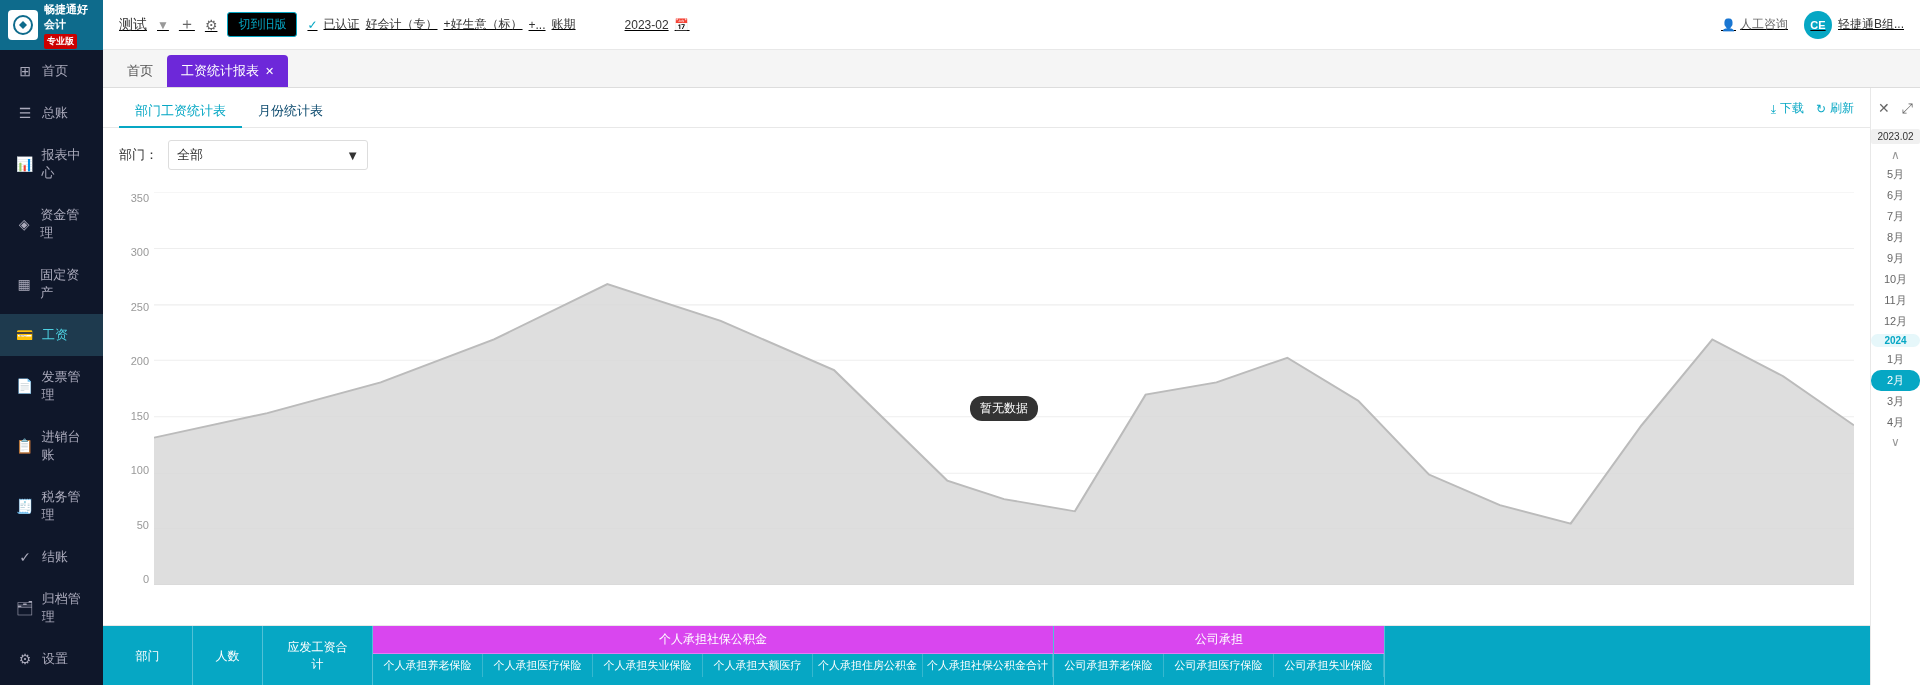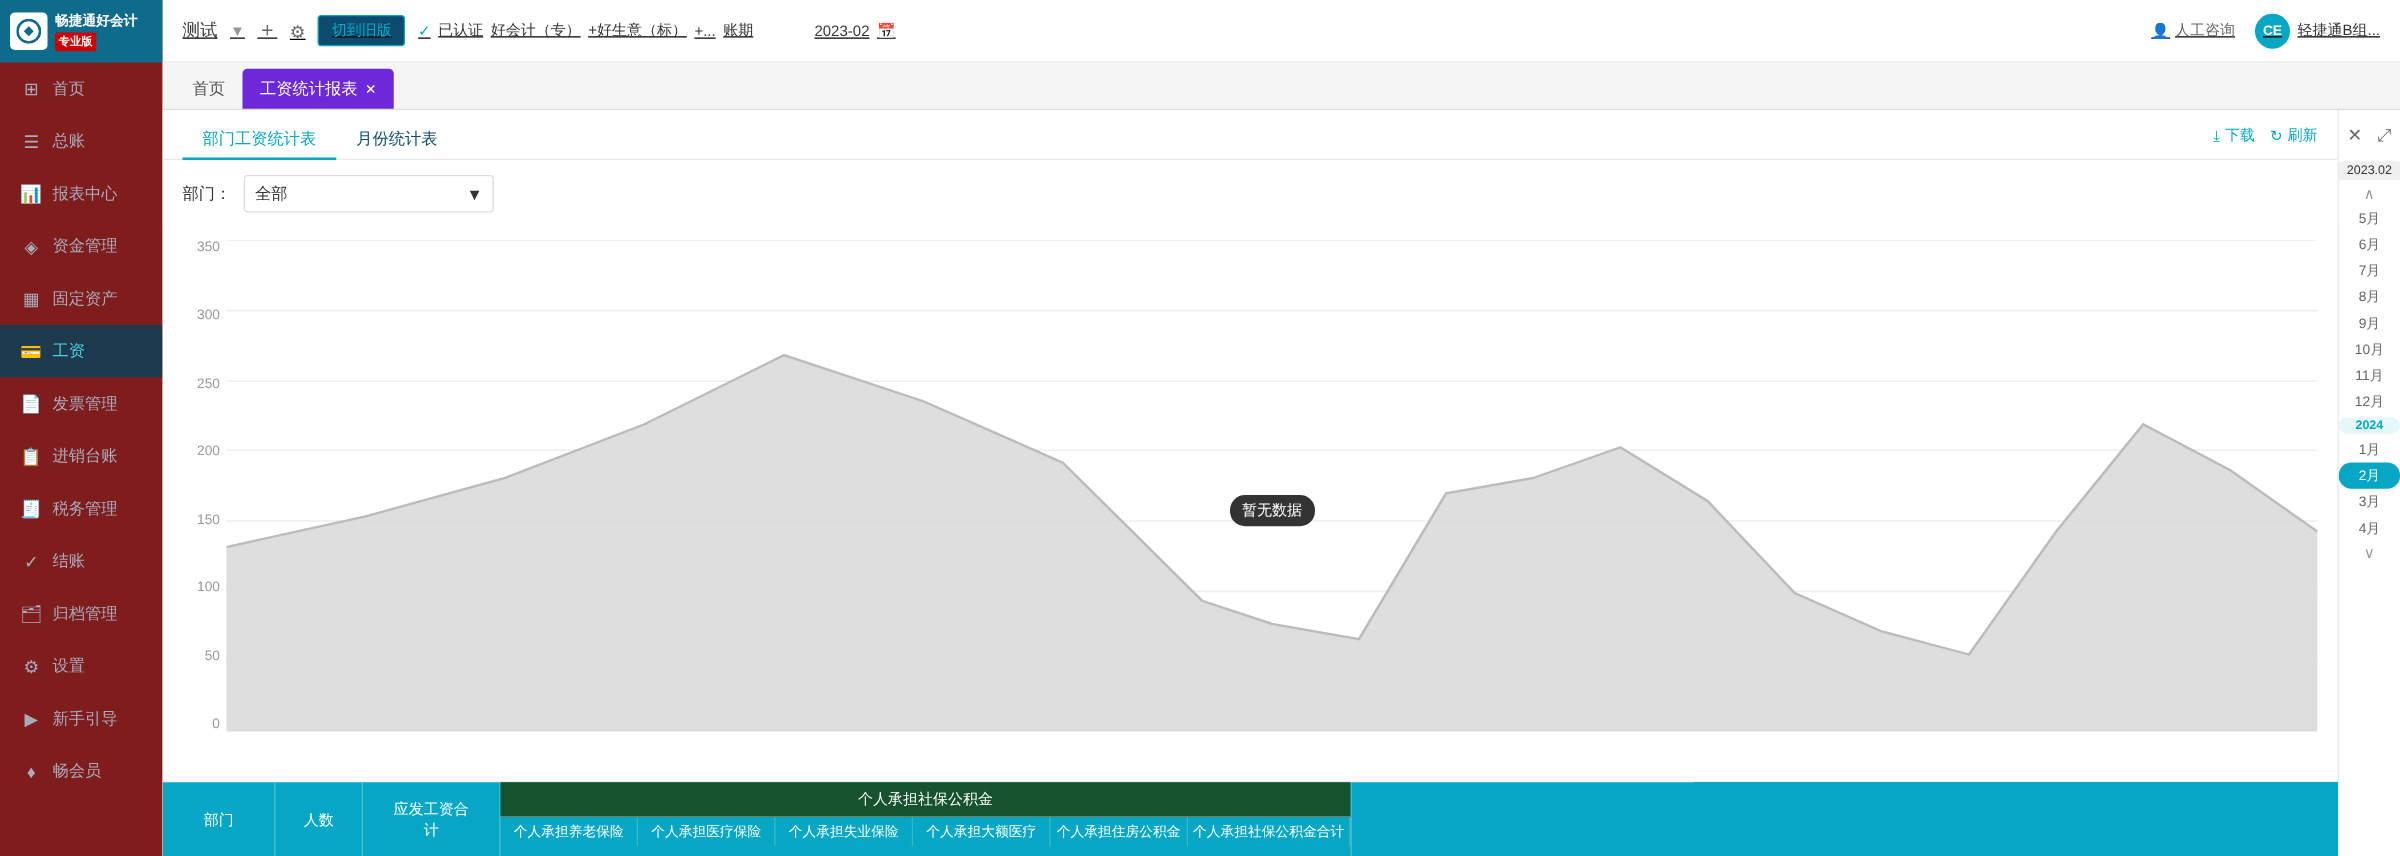--- a/index.html
+++ b/index.html
@@ -1,21 +1,21 @@
 <!DOCTYPE html>
 <html><head>
   <meta charset="utf-8">
   <style>
     * { box-sizing: border-box; margin: 0; padding: 0; }
     body { font-family: 'Microsoft YaHei', Arial, sans-serif; font-size: 13px; background: #f0f2f5; display: flex; height: 685px; overflow: hidden; }
 
     
     .sidebar {
-      width: 130px;
-      background: #7f1d1d;
+      width: 103px;
+      background: #0f172a;
       display: flex;
       flex-direction: column;
       flex-shrink: 0;
       height: 685px;
     }
     .sidebar-logo {
       padding: 10px 8px;
       background: #0e6b8c;
       display: flex;
       align-items: center;
@@ -72,21 +72,21 @@
       flex-shrink: 0;
       text-decoration: underline;
     }
     .topbar-title { font-size: 14px; color: #333; }
     .topbar-arrow { color: #999; font-size: 12px; cursor: pointer; }
     .topbar-add { color: #666; cursor: pointer; font-size: 16px; }
     .topbar-settings { color: #666; cursor: pointer; font-size: 14px; }
     .topbar-btn {
       border: 1px solid #06a7c4;
       color: #06a7c4;
-      background: #0c4a6e;
+      background: #000000;
       padding: 3px 10px;
       border-radius: 3px;
       cursor: pointer;
       font-size: 12px;
     }
     .topbar-status {
       display: flex;
       align-items: center;
       gap: 6px;
       font-size: 12px;
@@ -291,21 +291,21 @@
       padding: 20px;
       border-right: 1px solid rgba(255,255,255,0.3);
       flex-shrink: 0;
     }
     .th-group {
       display: flex;
       flex-direction: column;
       border-right: 1px solid rgba(255,255,255,0.3);
     }
     .th-group-title {
-      background: #14532d;
+      background: #d946ef;
       color: white;
       font-size: 12px;
       text-align: center;
       padding: 4px 8px;
       border-bottom: 1px solid rgba(255,255,255,0.3);
       display: flex;
       align-items: center;
       justify-content: center;
     }
     .th-group-subs {
@@ -585,20 +585,28 @@
             <div class="th-group-subs">
               <div class="th-sub" style="width:110px;">个人承担养老保险</div>
               <div class="th-sub" style="width:110px;">个人承担医疗保险</div>
               <div class="th-sub" style="width:110px;">个人承担失业保险</div>
               <div class="th-sub" style="width:110px;">个人承担大额医疗</div>
               <div class="th-sub" style="width:110px;">个人承担住房公积金</div>
               <div class="th-sub" style="width:130px;">个人承担社保公积金合计</div>
             </div>
           </div>
 
+          <div class="th-group">
+            <div class="th-group-title" style="height:28px;">公司承担</div>
+            <div class="th-group-subs">
+              <div class="th-sub" style="width:110px;">公司承担养老保险</div>
+              <div class="th-sub" style="width:110px;">公司承担医疗保险</div>
+              <div class="th-sub" style="width:110px;">公司承担失业保险</div>
+            </div>
+          </div>
         </div>
       </div>
     </div>
 
     <div class="right-panel">
       <div style="display:flex;gap:4px;padding:4px 0;">
         <span class="right-panel-close">✕</span>
         <span class="right-panel-expand">⤢</span>
       </div>
       <div class="date-nav">

